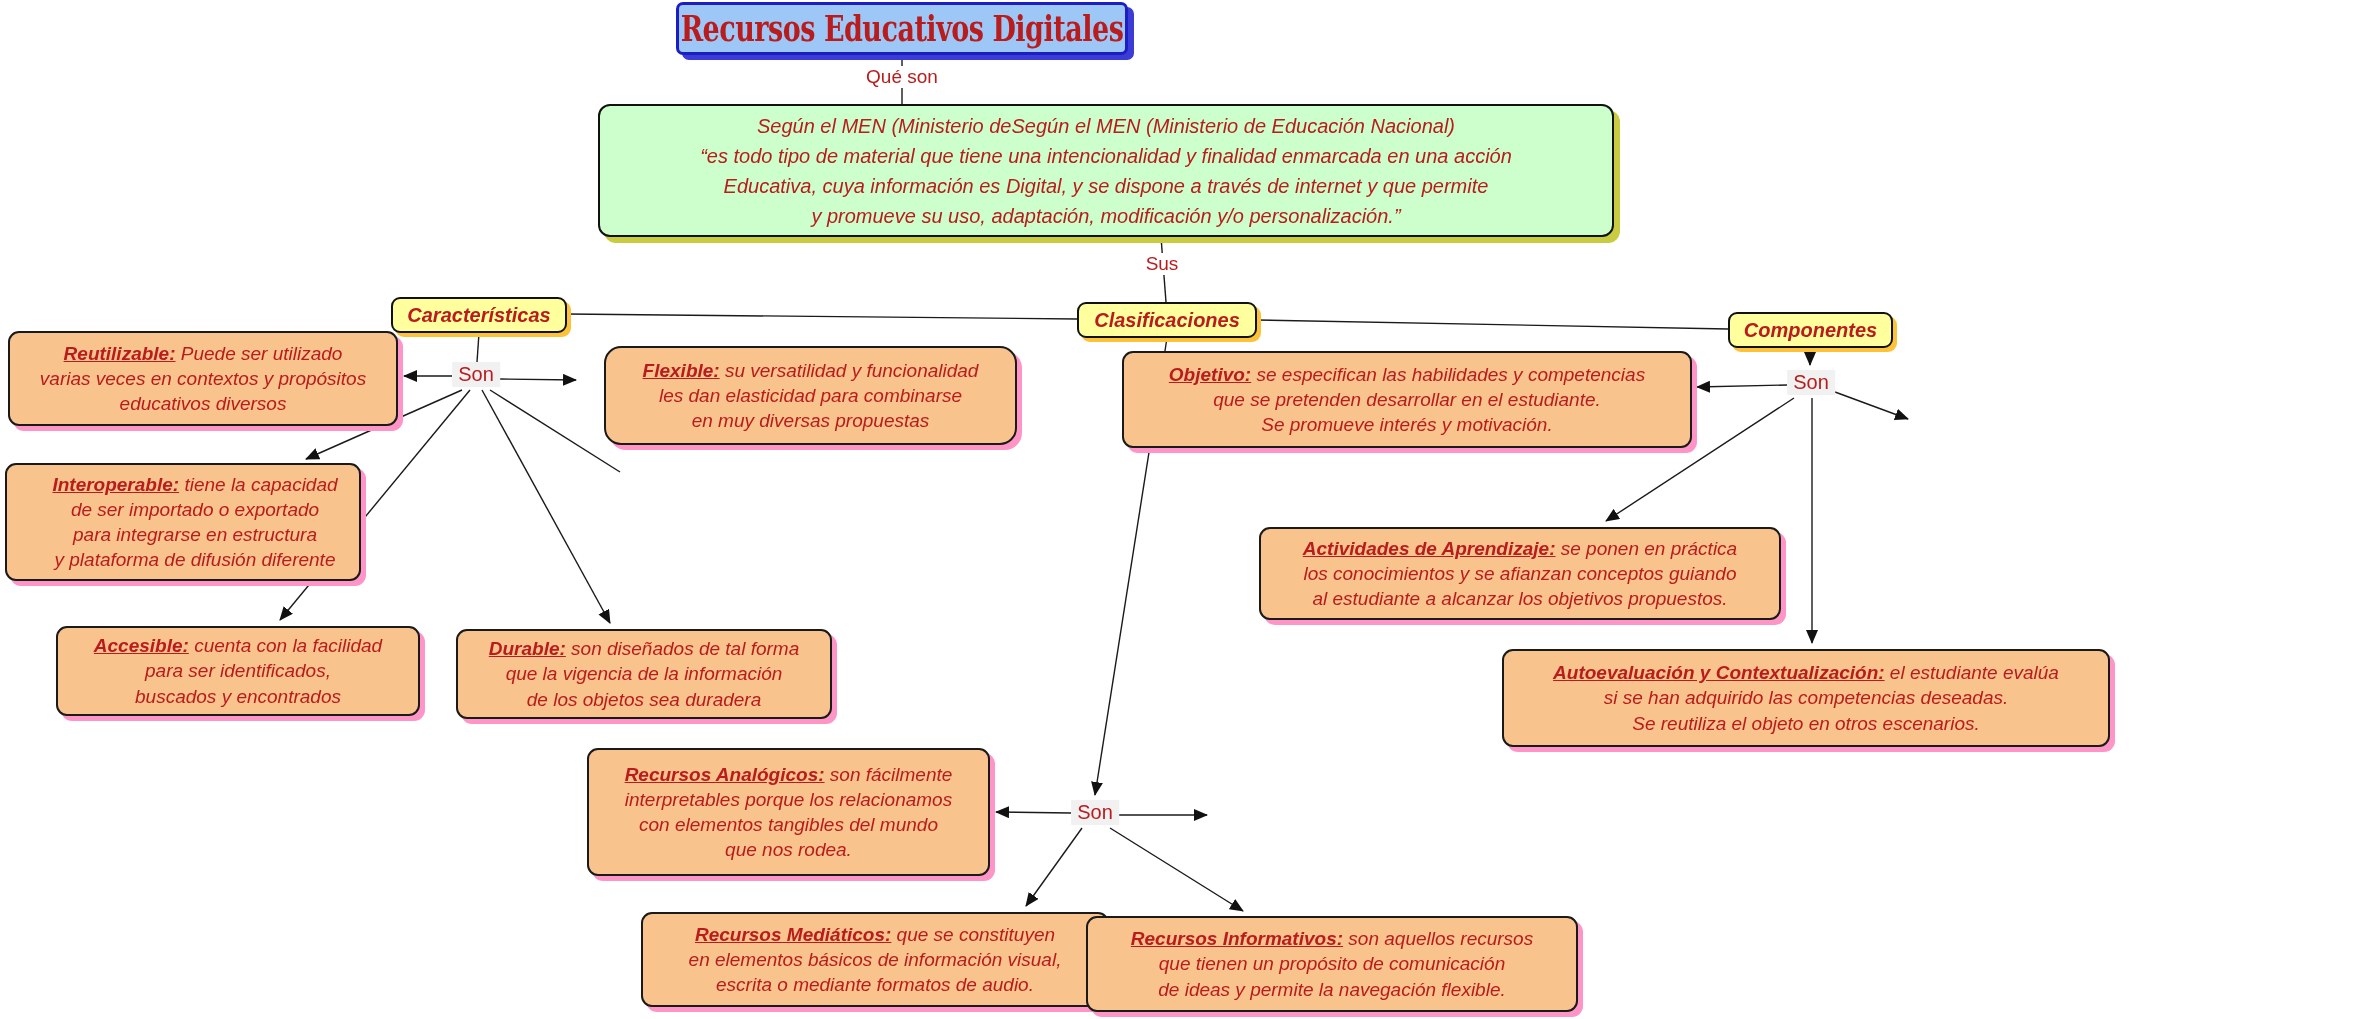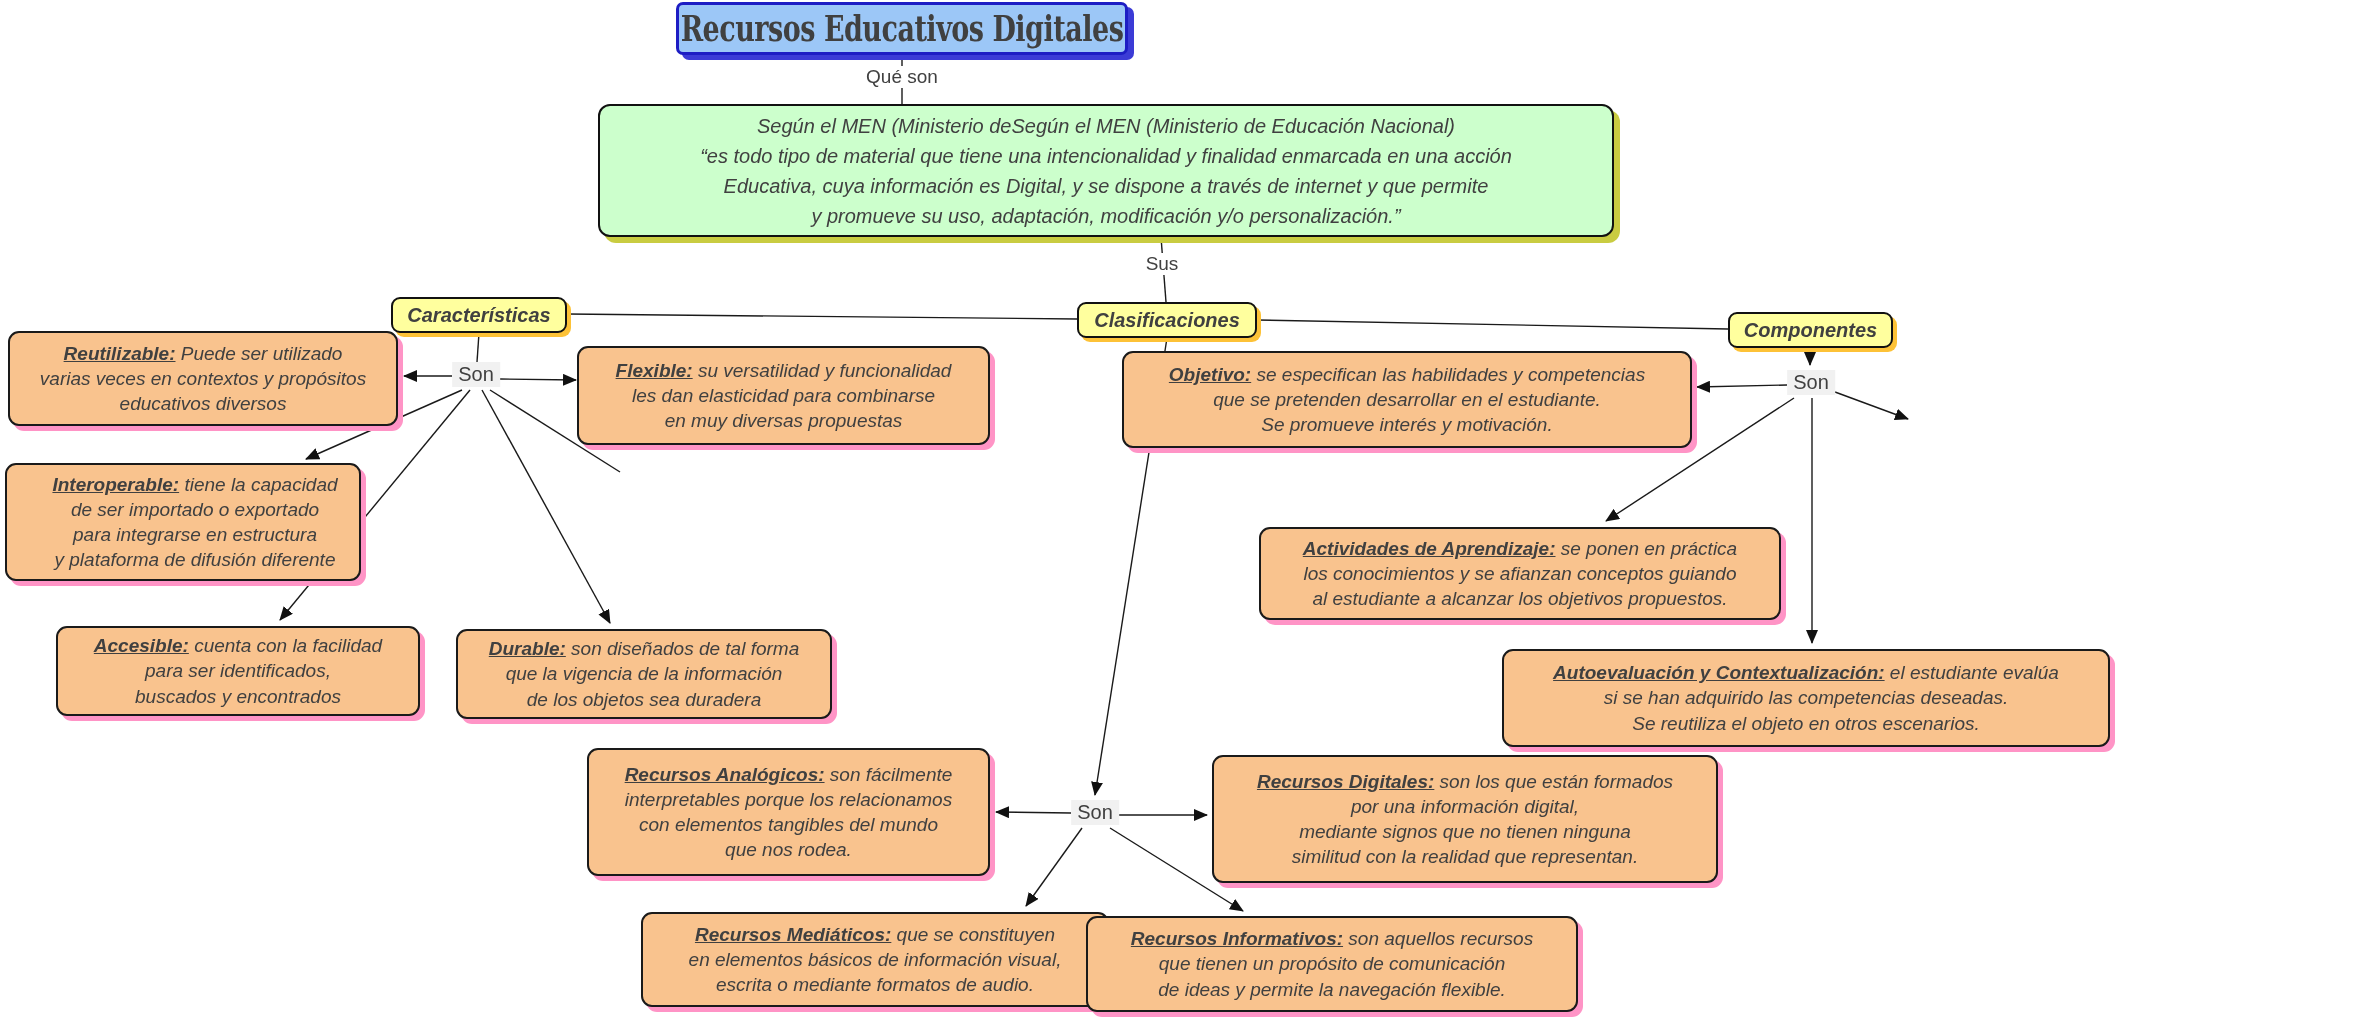--- a/index.html
+++ b/index.html
@@ -1,17 +1,17 @@
 <!DOCTYPE html>
 <html><head>
 <meta charset="utf-8">
 <style>
   html,body{margin:0;padding:0;background:#ffffff;}
   #canvas{position:relative;width:2222px;height:1019px;background:#ffffff;overflow:hidden;
-          font-family:"Liberation Sans", sans-serif;color:#404040;}
+          font-family:"Liberation Sans", sans-serif;color:#b91c1c;}
   #wires{position:absolute;left:0;top:0;width:2365px;height:1019px;pointer-events:none;}
   .node{position:absolute;box-sizing:border-box;display:flex;align-items:center;justify-content:center;
         text-align:center;z-index:2;}
   
   .concept{background:#f9c38e;border:2px solid #1a1a1a;border-radius:11px;
            box-shadow:5px 5px 0 #ff94c6;padding:4px 8px;}
   .ctext{margin:0;white-space:pre-line;font-style:italic;font-size:19px;line-height:1.32;}
   .term{font-weight:bold;text-decoration:underline;}
   
   .category{background:#ffff9e;border:2px solid #111;border-radius:9px;
@@ -109,21 +109,21 @@
     <p class="ctext"><span class="term">Interoperable:</span><span> tiene la capacidad
 de ser importado o exportado
 para integrarse en estructura
 y plataforma de difusión diferente</span></p>
   </div>
   <div class="node concept" style="left:56px;top:626px;width:364px;height:90px;">
     <p class="ctext"><span class="term">Accesible:</span><span> cuenta con la facilidad
 para ser identificados,
 buscados y encontrados</span></p>
   </div>
-  <div class="node concept" style="left:577px;top:346px;width:413px;height:99px;">
+  <div class="node concept" style="left:604px;top:346px;width:413px;height:99px;border-radius:17px;">
     <p class="ctext"><span class="term">Flexible:</span><span> su versatilidad y funcionalidad
 les dan elasticidad para combinarse
 en muy diversas propuestas</span></p>
   </div>
   <div class="node concept" style="left:456px;top:629px;width:376px;height:90px;">
     <p class="ctext"><span class="term">Durable:</span><span> son diseñados de tal forma
 que la vigencia de la información
 de los objetos sea duradera</span></p>
   </div>
 
@@ -142,26 +142,20 @@
 si se han adquirido las competencias deseadas.
 Se reutiliza el objeto en otros escenarios.</span></p>
   </div>
 
   <div class="node concept" style="left:587px;top:748px;width:403px;height:128px;">
     <p class="ctext"><span class="term">Recursos Analógicos:</span><span> son fácilmente
 interpretables porque los relacionamos
 con elementos tangibles del mundo
 que nos rodea.</span></p>
   </div>
-  <div class="node concept" style="left:1212px;top:755px;width:506px;height:128px;">
-    <p class="ctext"><span class="term">Recursos Digitales:</span><span> son los que están formados
-por una información digital,
-mediante signos que no tienen ninguna
-similitud con la realidad que representan.</span></p>
-  </div>
   <div class="node concept" style="left:605px;top:912px;width:468px;height:95px;margin-left:36px;">
     <p class="ctext"><span class="term">Recursos Mediáticos:</span><span> que se constituyen
 en elementos básicos de información visual,
 escrita o mediante formatos de audio.</span></p>
   </div>
   <div class="node concept" style="left:1086px;top:916px;width:492px;height:96px;">
     <p class="ctext"><span class="term">Recursos Informativos:</span><span> son aquellos recursos
 que tienen un propósito de comunicación
 de ideas y permite la navegación flexible.</span></p>
   </div>

